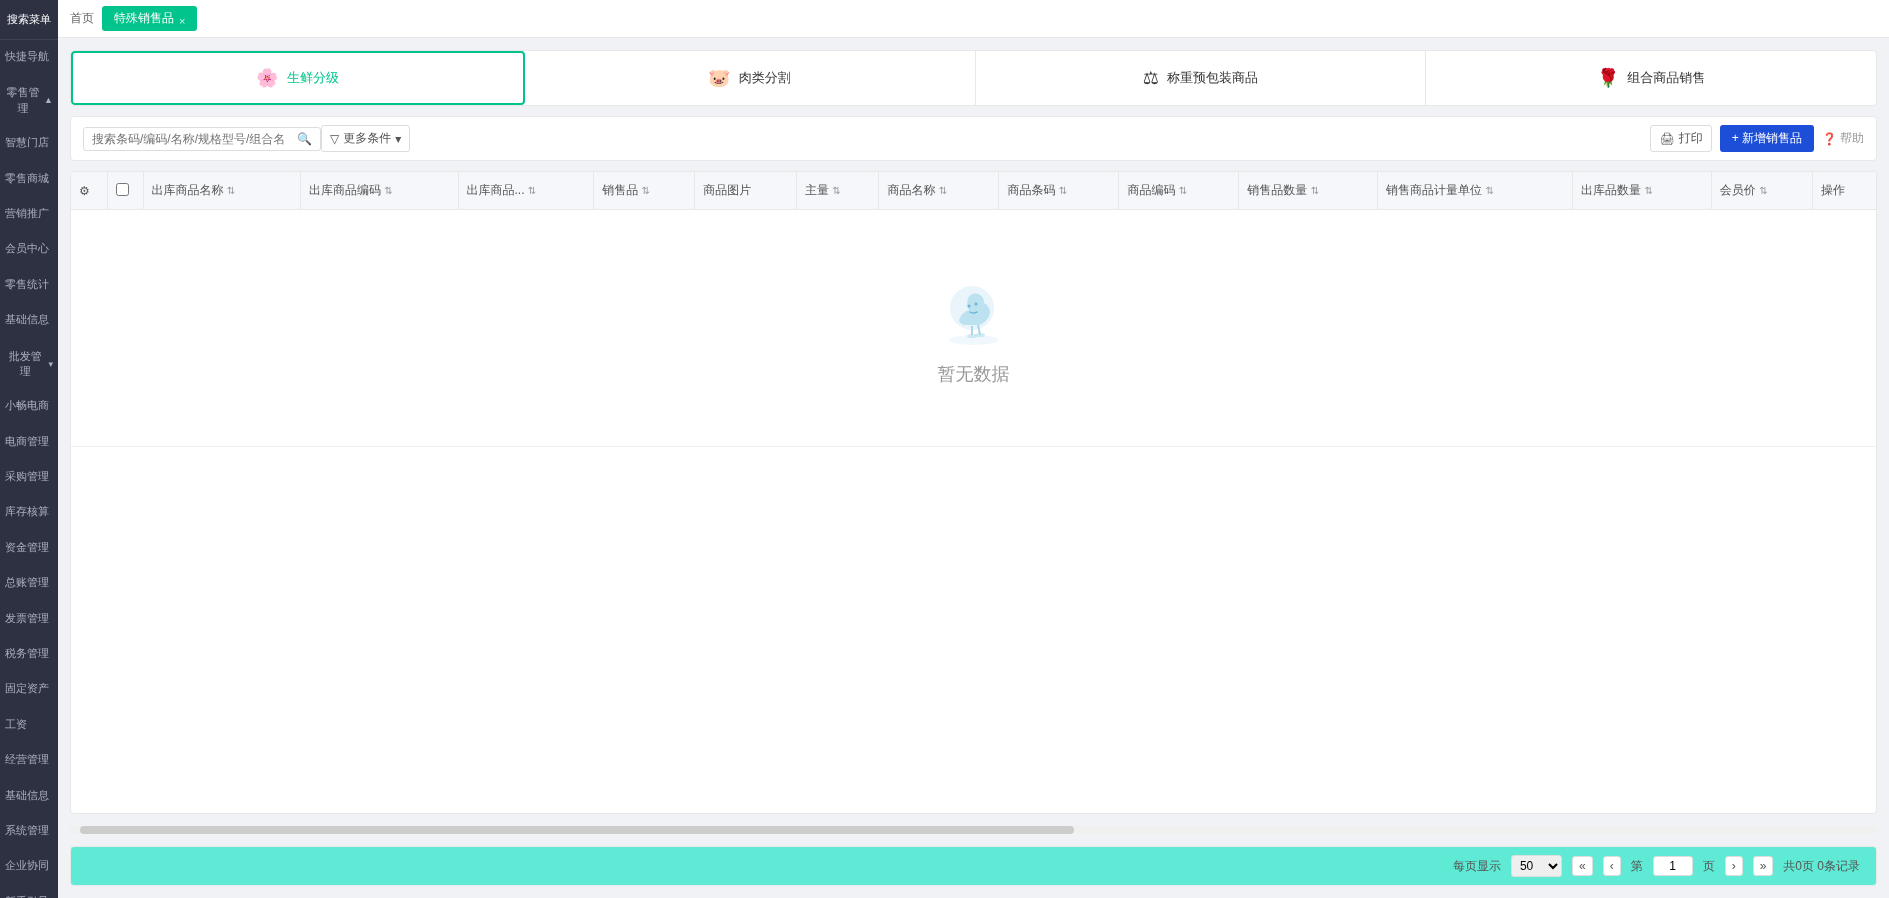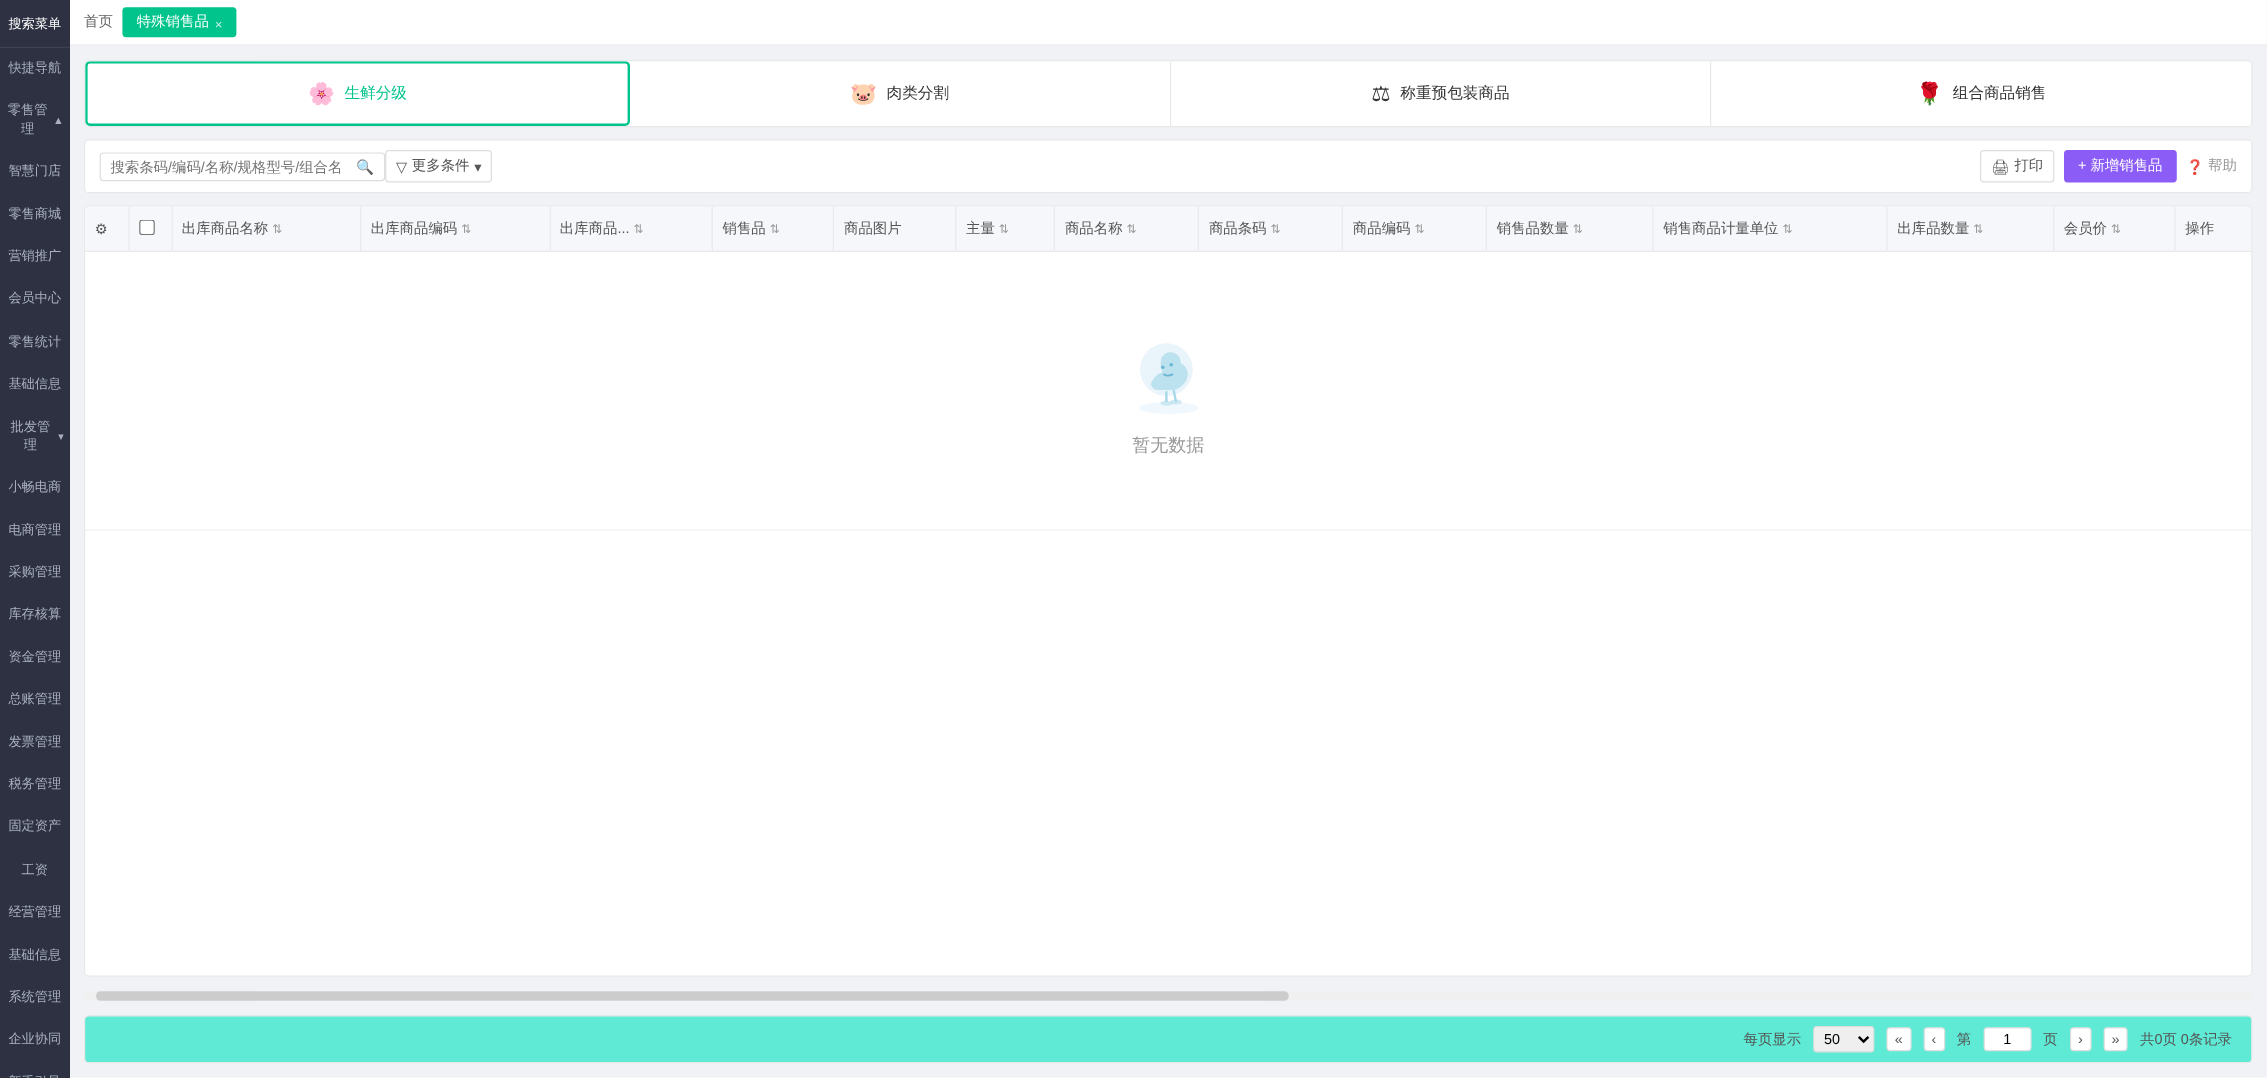--- a/index.html
+++ b/index.html
@@ -24,25 +24,26 @@
       color: #fff;
       font-size: 11px;
       border-bottom: 1px solid #3d4257;
       min-height: 40px;
       display: flex;
       align-items: center;
       justify-content: center;
     }
     .sidebar-item {
       padding: 10px 5px;
-      text-align: center;
+      text-align: left;
       cursor: pointer;
       font-size: 11px;
       color: #aab0c0;
       line-height: 1.4;
+      font-family: Liberation Mono, monospace;
     }
     .sidebar-group-header {
       padding: 10px 5px;
       text-align: center;
       cursor: pointer;
       font-size: 11px;
       color: #aab0c0;
       line-height: 1.4;
       display: flex;
       align-items: center;
@@ -182,21 +183,21 @@
       gap: 4px;
       cursor: pointer;
       color: #555;
       font-size: 12px;
       padding: 4px 8px;
       border: 1px solid #ddd;
       border-radius: 3px;
       background: #fff;
     }
     .add-btn {
-      background: #8b5cf6;
+      background: #1d4ed8;
       color: #fff;
       padding: 5px 12px;
       border-radius: 3px;
       cursor: pointer;
       font-size: 12px;
       display: flex;
       align-items: center;
       gap: 4px;
       border: none;
     }
@@ -245,21 +246,21 @@
       flex-direction: column;
       align-items: center;
       justify-content: center;
       padding: 60px 20px;
     }
     .empty-icon {
       width: 80px;
       height: 80px;
       margin-bottom: 12px;
     }
-    .empty-text { color: #999; font-size: 15px; }
+    .empty-text { color: #999; font-size: 18px; }
 
     
     .pagination-bar {
       background: #5eead4;
       border: 1px solid #e8e8e8;
       border-radius: 4px;
       padding: 8px 16px;
       display: flex;
       align-items: center;
       justify-content: flex-end;

